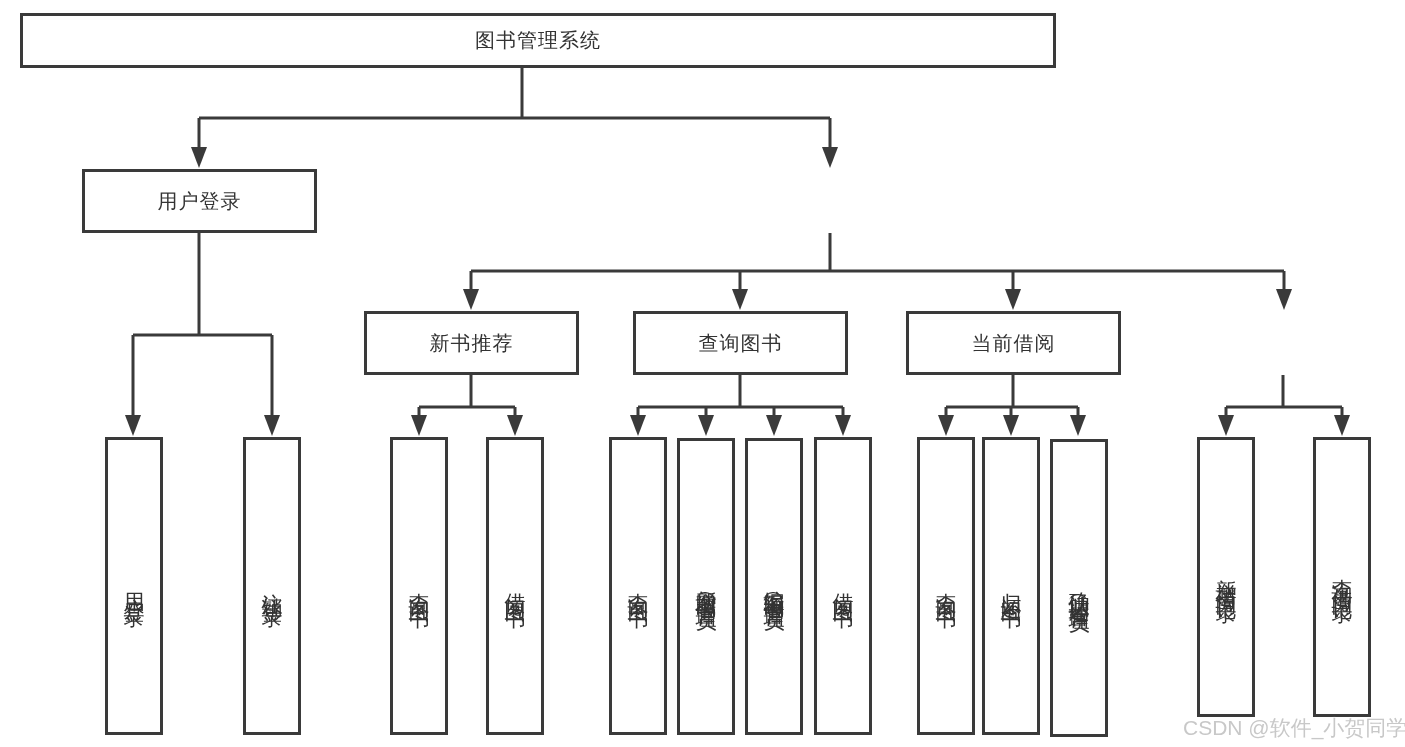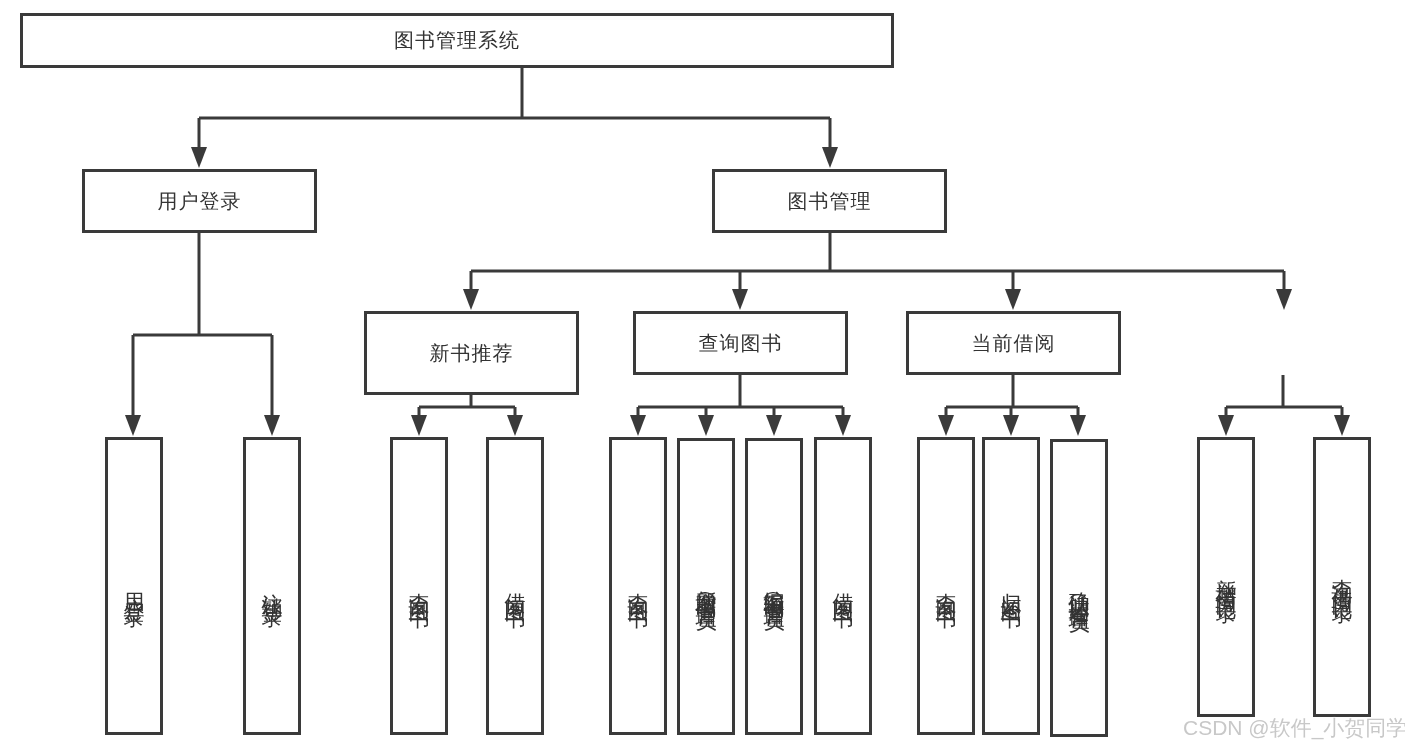--- a/index.html
+++ b/index.html
@@ -87,26 +87,25 @@
       <polygon points="766,415 782,415 774,436"></polygon>
       <polygon points="835,415 851,415 843,436"></polygon>
       <polygon points="938,415 954,415 946,436"></polygon>
       <polygon points="1003,415 1019,415 1011,436"></polygon>
       <polygon points="1070,415 1086,415 1078,436"></polygon>
       <polygon points="1218,415 1234,415 1226,436"></polygon>
       <polygon points="1334,415 1350,415 1342,436"></polygon>
     </g>
   </svg>
 
-  <div class="hbox" style="left:20px;top:13px;width:874px;height:55px;">图书管理系统</div>
+  <div class="hbox" style="left:20px;top:13px;width:1036px;height:55px;">图书管理系统</div>
 
   <div class="hbox" style="left:82px;top:169px;width:235px;height:64px;">用户登录</div>
-  <div class="hbox" style="left:712px;top:169px;width:235px;height:64px;">图书管理</div>
 
-  <div class="hbox" style="left:364px;top:311px;width:215px;height:84px;">新书推荐</div>
+  <div class="hbox" style="left:364px;top:311px;width:215px;height:64px;">新书推荐</div>
   <div class="hbox" style="left:633px;top:311px;width:215px;height:64px;">查询图书</div>
   <div class="hbox" style="left:906px;top:311px;width:215px;height:64px;">当前借阅</div>
 
   <div class="vbox" style="left:105px;top:437px;width:58px;height:298px;">用户登录</div>
   <div class="vbox" style="left:243px;top:437px;width:58px;height:298px;">注销登录</div>
 
   <div class="vbox" style="left:390px;top:437px;width:58px;height:298px;">查询图书</div>
   <div class="vbox" style="left:486px;top:437px;width:58px;height:298px;">借阅图书</div>
 
   <div class="vbox" style="left:609px;top:437px;width:58px;height:298px;">查询图书</div>

